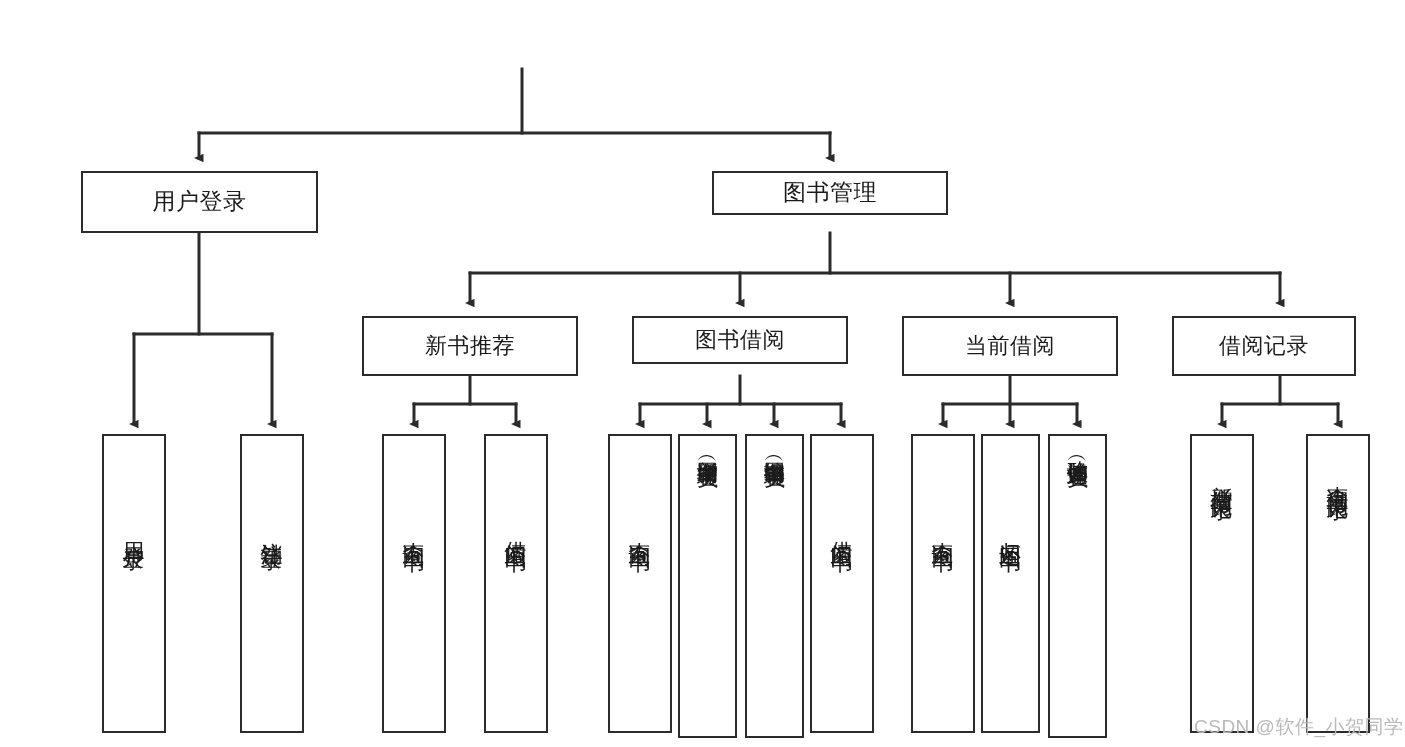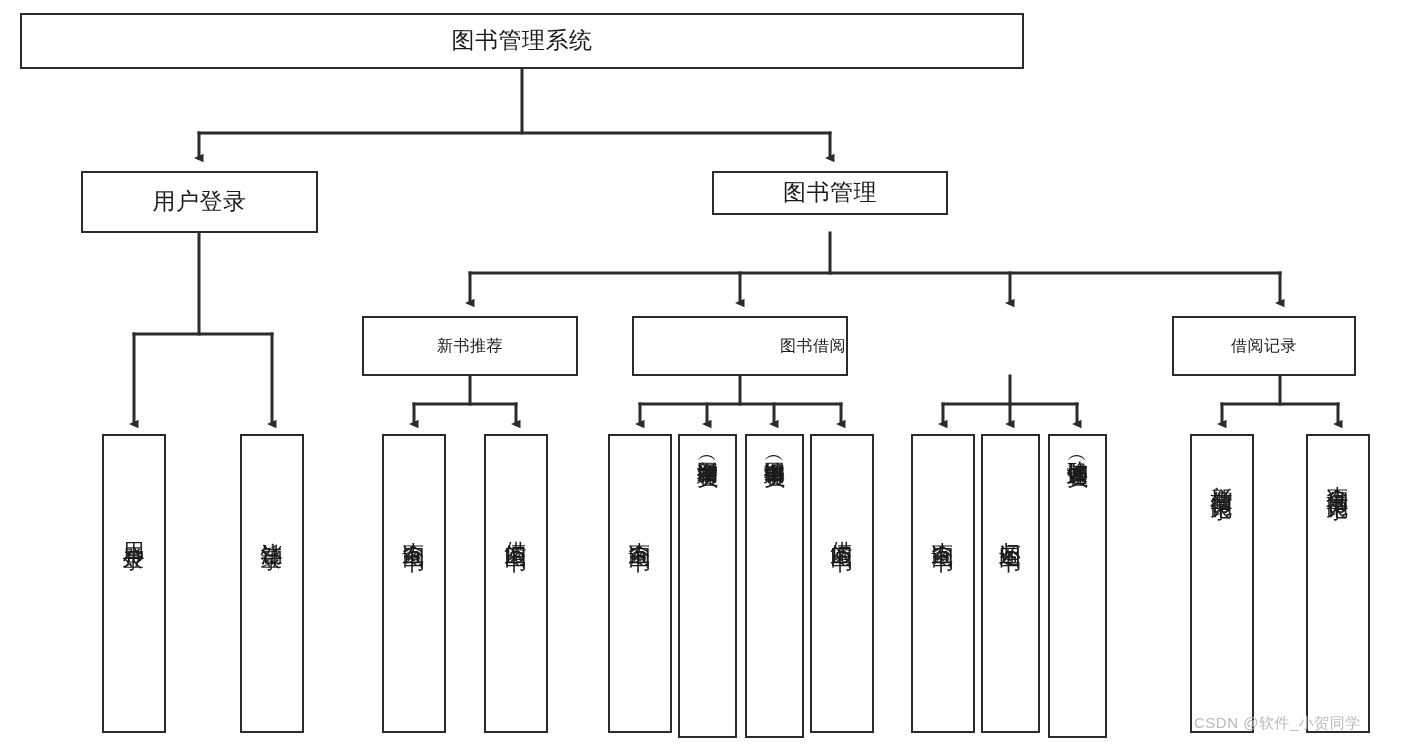--- a/index.html
+++ b/index.html
@@ -41,40 +41,40 @@
     font-size: 23px;
     line-height: 1.18;
     color: #1b1b1b;
     letter-spacing: 0.5px;
     white-space: nowrap;
     text-align: center;
   }
   
   .lvl-root .node-label { font-size: 23px; }
   .lvl-2 .node-label { font-size: 23px; }
-  .lvl-3 .node-label { font-size: 16px; }
+  .lvl-3 .node-label { font-size: 22px; }
 
   
   .node.leaf {
     align-items: flex-start;
     justify-content: center;
     padding-top: 0;
   }
   .node.leaf .node-label {
     writing-mode: vertical-rl;
     text-orientation: upright;
     font-size: 22px;
     line-height: 1.05;
     letter-spacing: 3px;
     white-space: nowrap;
     text-align: left;
   }
   .watermark {
     position: absolute;
-    font-size: 15px;
+    font-size: 19px;
     color: #b9b9b9;
     letter-spacing: 0.5px;
     white-space: nowrap;
     z-index: 5;
     font-family: "Liberation Sans", "DejaVu Sans", sans-serif;
     text-align: center;
   }
 </style>
 </head>
 <body>
@@ -124,40 +124,40 @@
       <path d="M 1010 404 L 1010 424" marker-end="url(#arrow)"></path>
       <path d="M 1077 404 L 1077 424" marker-end="url(#arrow)"></path>
 
       <path d="M 1280 376 L 1280 404"></path>
       <path d="M 1222 404 L 1338 404"></path>
       <path d="M 1222 404 L 1222 424" marker-end="url(#arrow)"></path>
       <path d="M 1338 404 L 1338 424" marker-end="url(#arrow)"></path>
     </g>
   </svg>
 
-  <div class="node lvl-root" style="left:20px; top:13px; width:1004px; height:56px;">
-    <span class="node-label">图书管理系统</span>
-  </div>
 
   <div class="node lvl-2" style="left:81px; top:171px; width:237px; height:62px;">
     <span class="node-label">用户登录</span>
   </div>
 
   <div class="node lvl-2" style="left:712px; top:171px; width:236px; height:44px;">
     <span class="node-label">图书管理</span>
   </div>
 
   <div class="node lvl-3" style="left:362px; top:316px; width:216px; height:60px;">
     <span class="node-label">新书推荐</span>
   </div>
 
-  <div class="node lvl-3" style="left:632px; top:316px; width:216px; height:60px;justify-content:flex-end;">
+  <div class="node lvl-3" style="left:632px; top:316px; width:216px; height:48px;">
     <span class="node-label">图书借阅</span>
   </div>
 
+  <div class="node lvl-3" style="left:902px; top:316px; width:216px; height:60px;">
+    <span class="node-label">当前借阅</span>
+  </div>
 
   <div class="node lvl-3" style="left:1172px; top:316px; width:184px; height:60px;">
     <span class="node-label">借阅记录</span>
   </div>
 
   <div class="node leaf" style="left:102px; top:434px; width:64px; height:299px;">
     <span class="node-label" style="margin-top:88px;">用户登录</span>
   </div>
 
   <div class="node leaf" style="left:240px; top:434px; width:64px; height:299px;">

